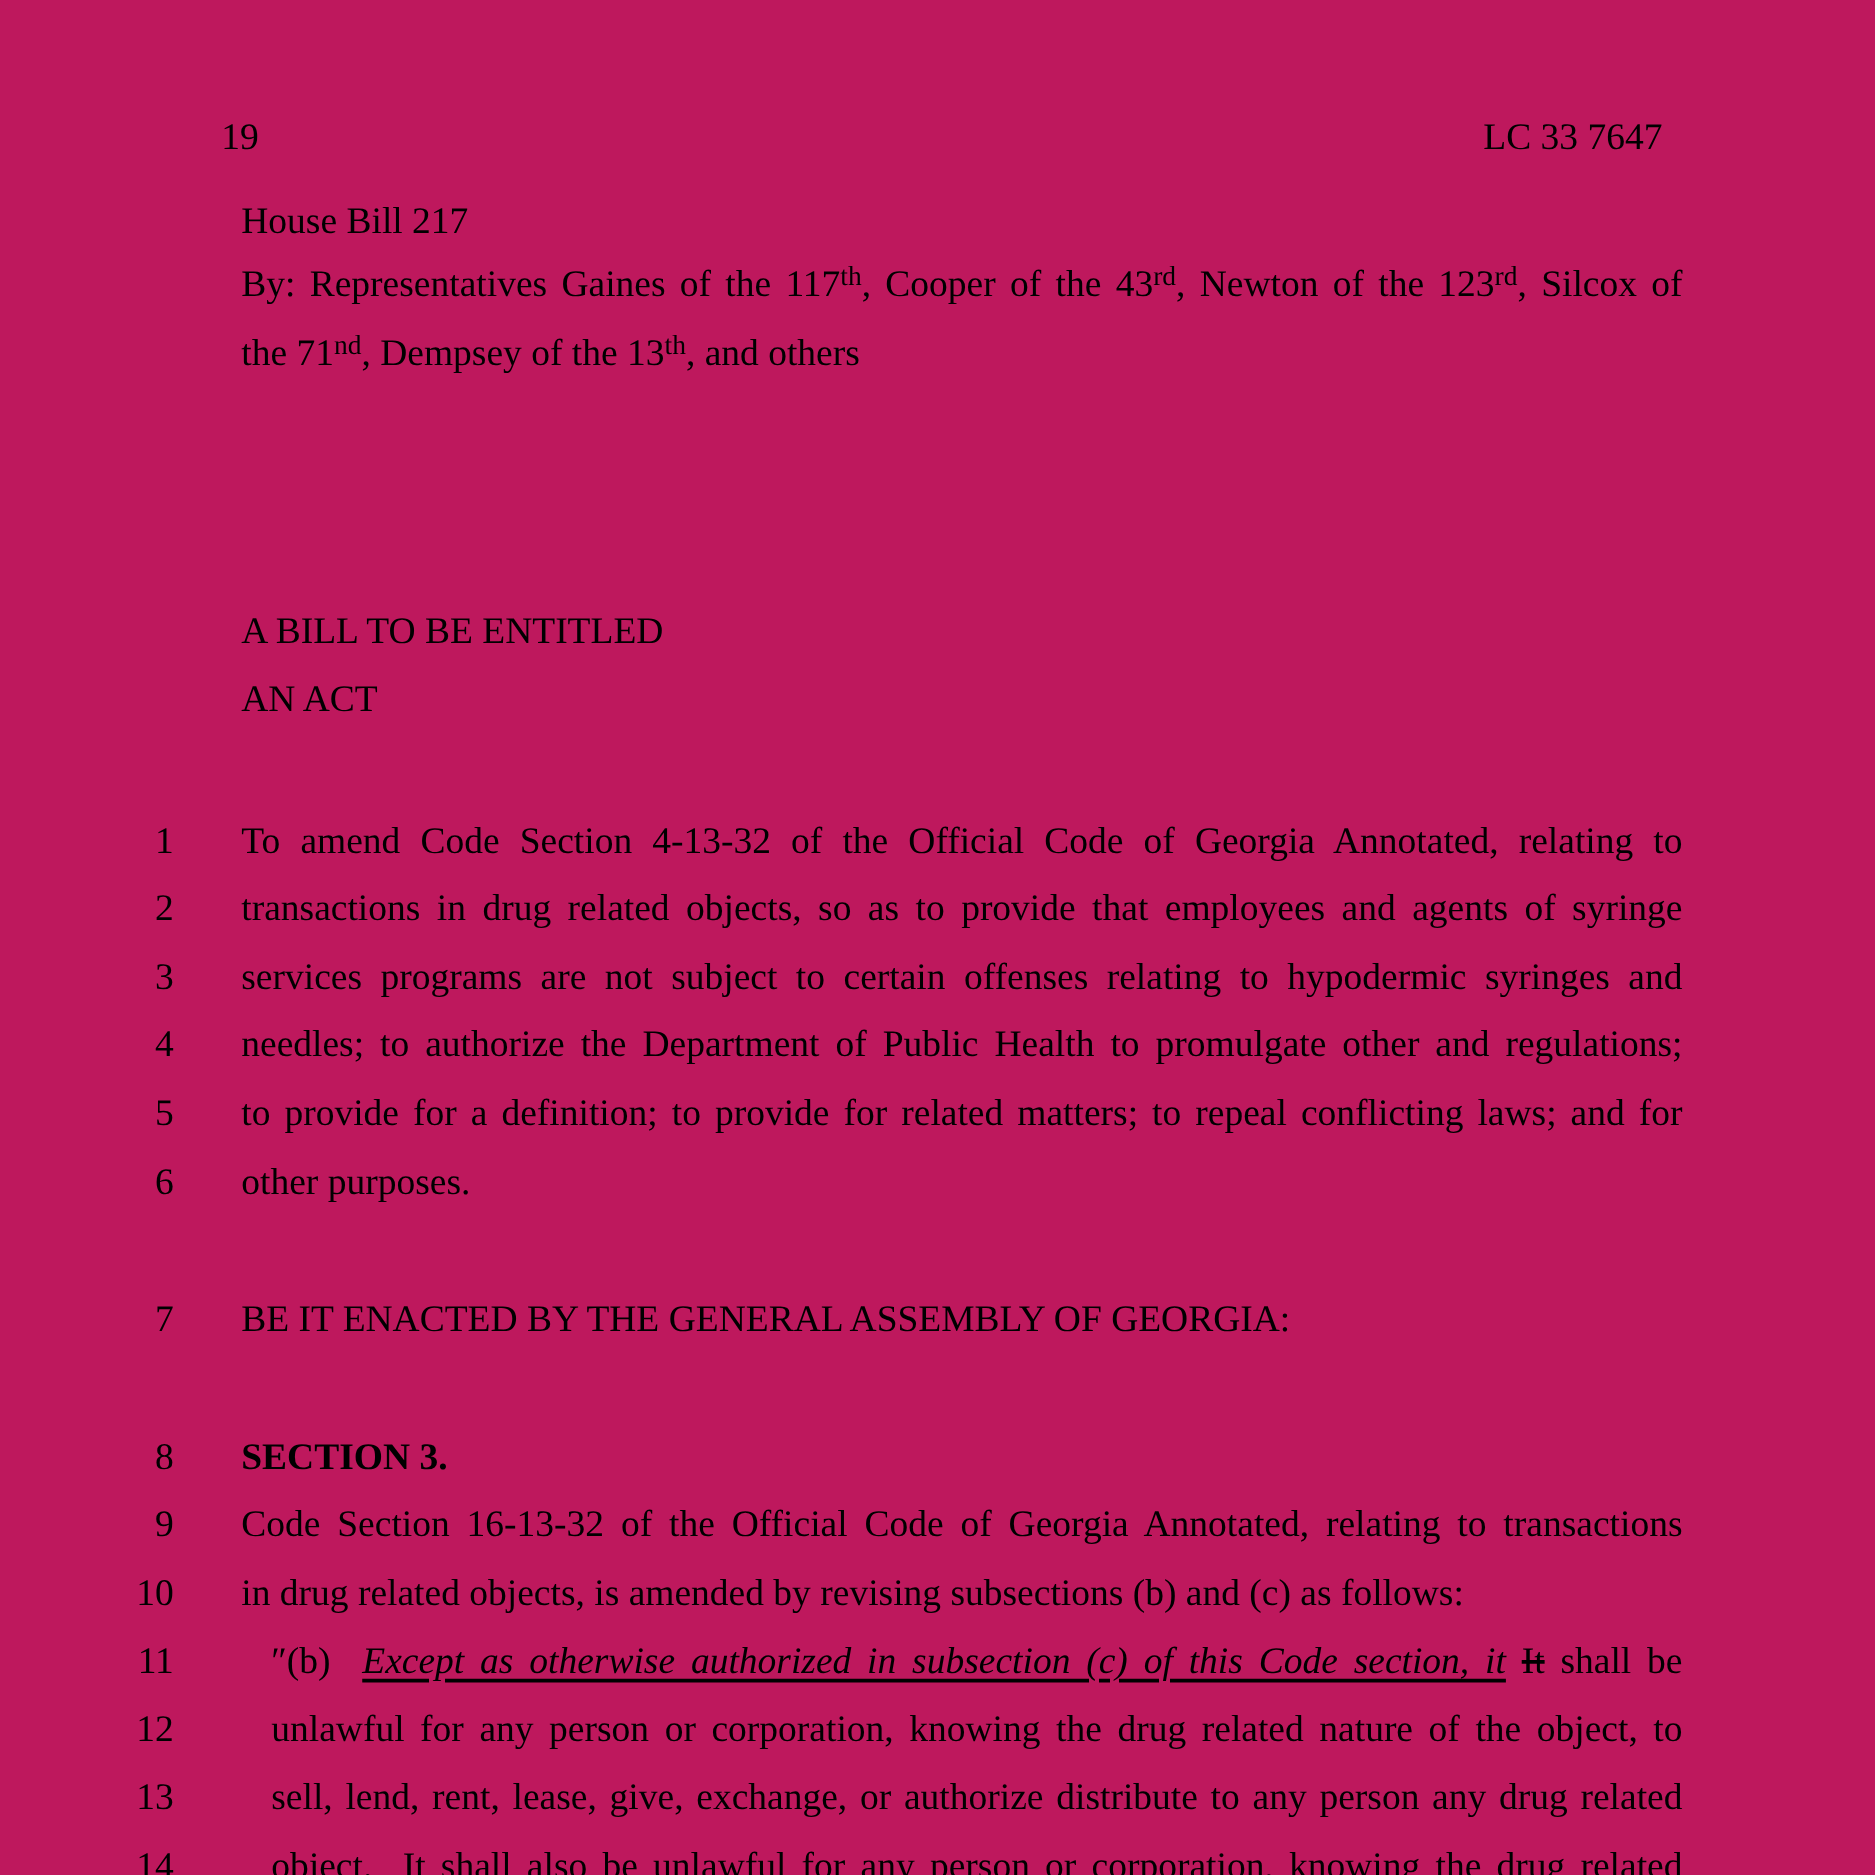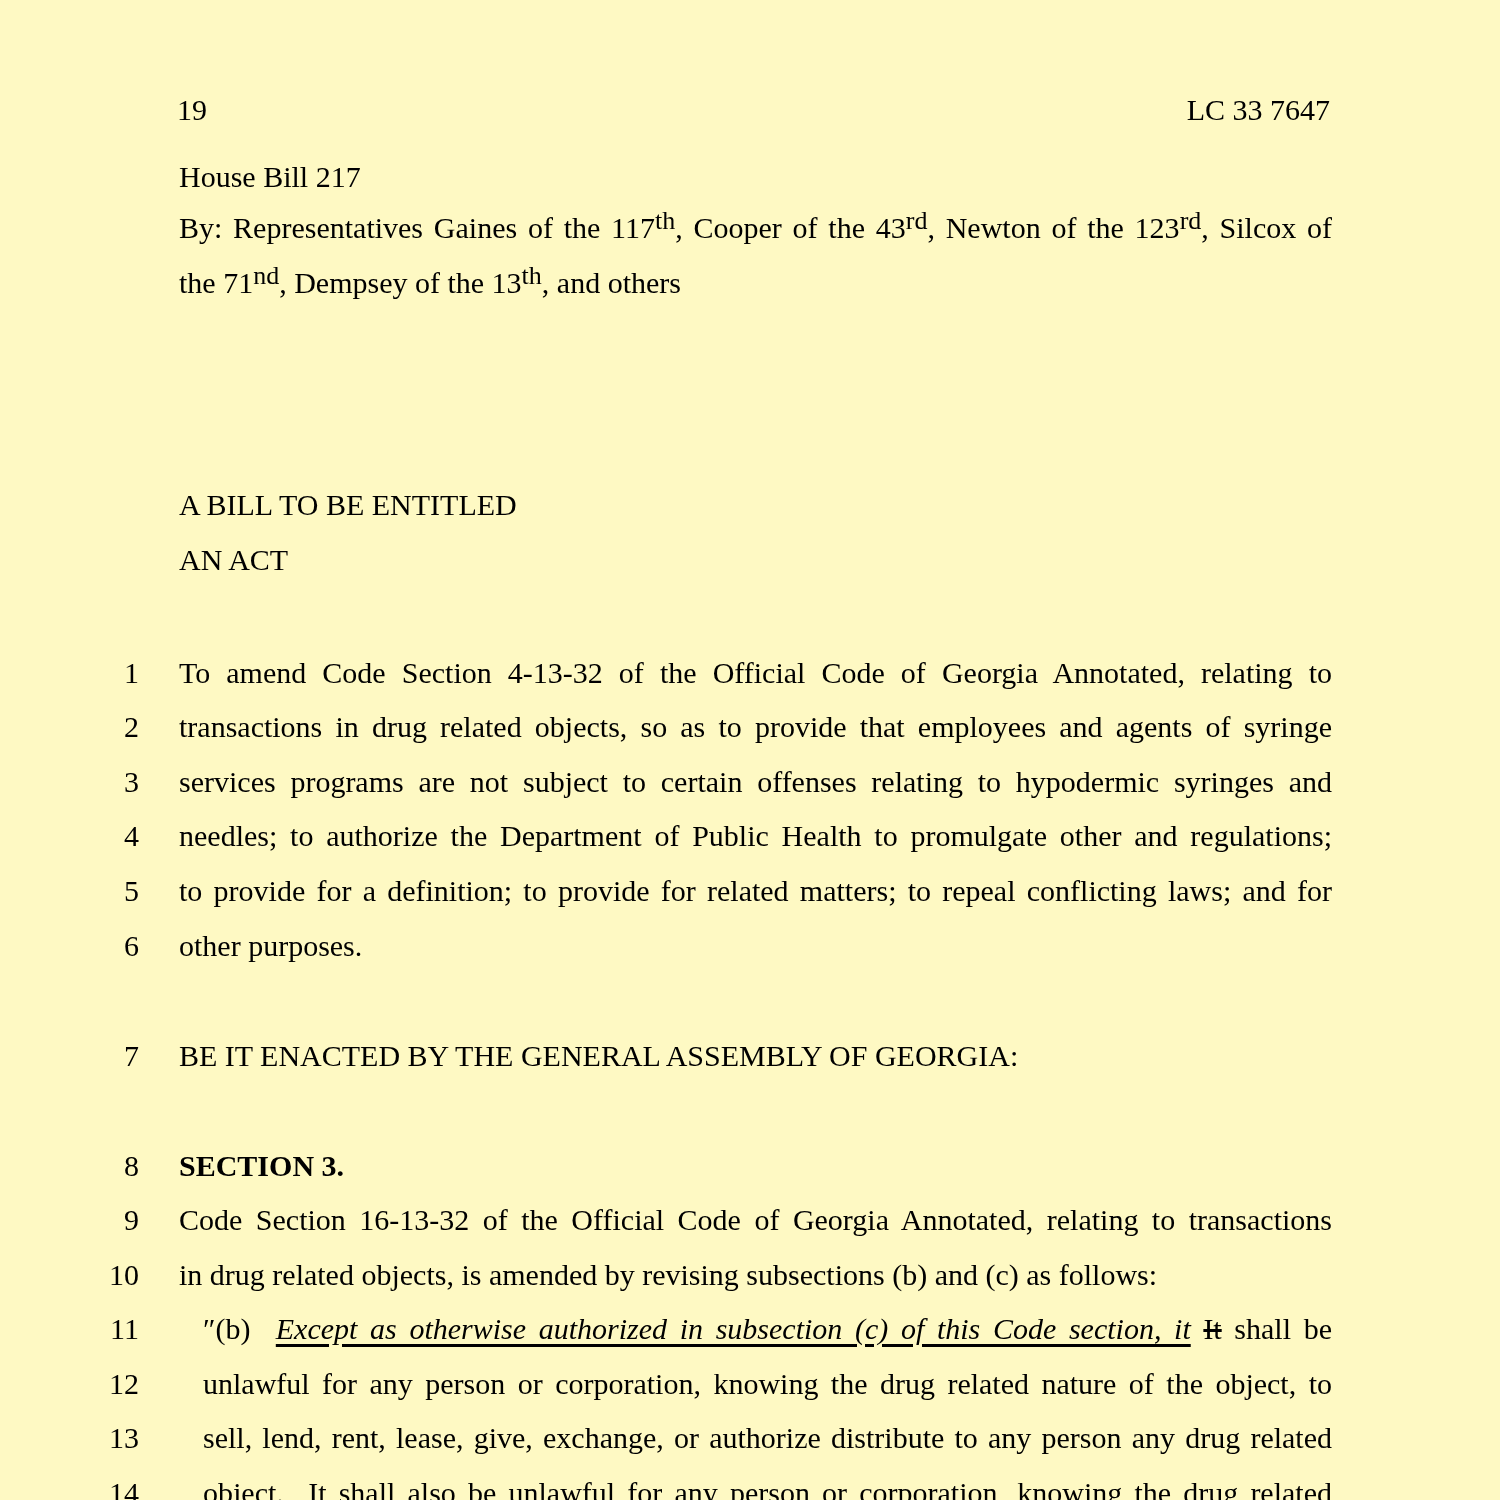--- a/index.html
+++ b/index.html
@@ -4,36 +4,36 @@
 <style>
   html, body {
     margin: 0;
     padding: 0;
     background: #ffffff;
   }
   #page {
     position: relative;
     width: 1500px;
     height: 1500px;
-    background: #fef9c3;
+    background: #be185d;
     overflow: hidden;
     font-family: "Liberation Serif", "DejaVu Serif", serif;
     font-size: 30px;
     color: #000000;
   }
   .row {
     position: absolute;
     left: 0;
     width: 1500px;
     line-height: 38px;
     white-space: normal;
   }
   .col-text {
     position: absolute;
-    left: 179px;
+    left: 193px;
     width: 1153px;
   }
   .num {
     position: absolute;
     left: 85px;
     width: 54px;
     text-align: right;
   }
   
   .justify {
@@ -48,21 +48,21 @@
   .bold   { font-weight: bold; }
   .indent { padding-left: 24px; width: 1129px; }
   .hdr-flex {
     position: absolute;
     left: 177px;
     width: 1153px;
     display: flex;
     justify-content: space-between;
   }
   sup.ord {
-    font-size: 26px;
+    font-size: 22px;
     line-height: 0;
     vertical-align: 9px;
   }
   .u {
     text-decoration: underline;
     text-decoration-thickness: 2.5px;
     text-underline-offset: 5px;
     font-style: italic;
   }
   .st {

